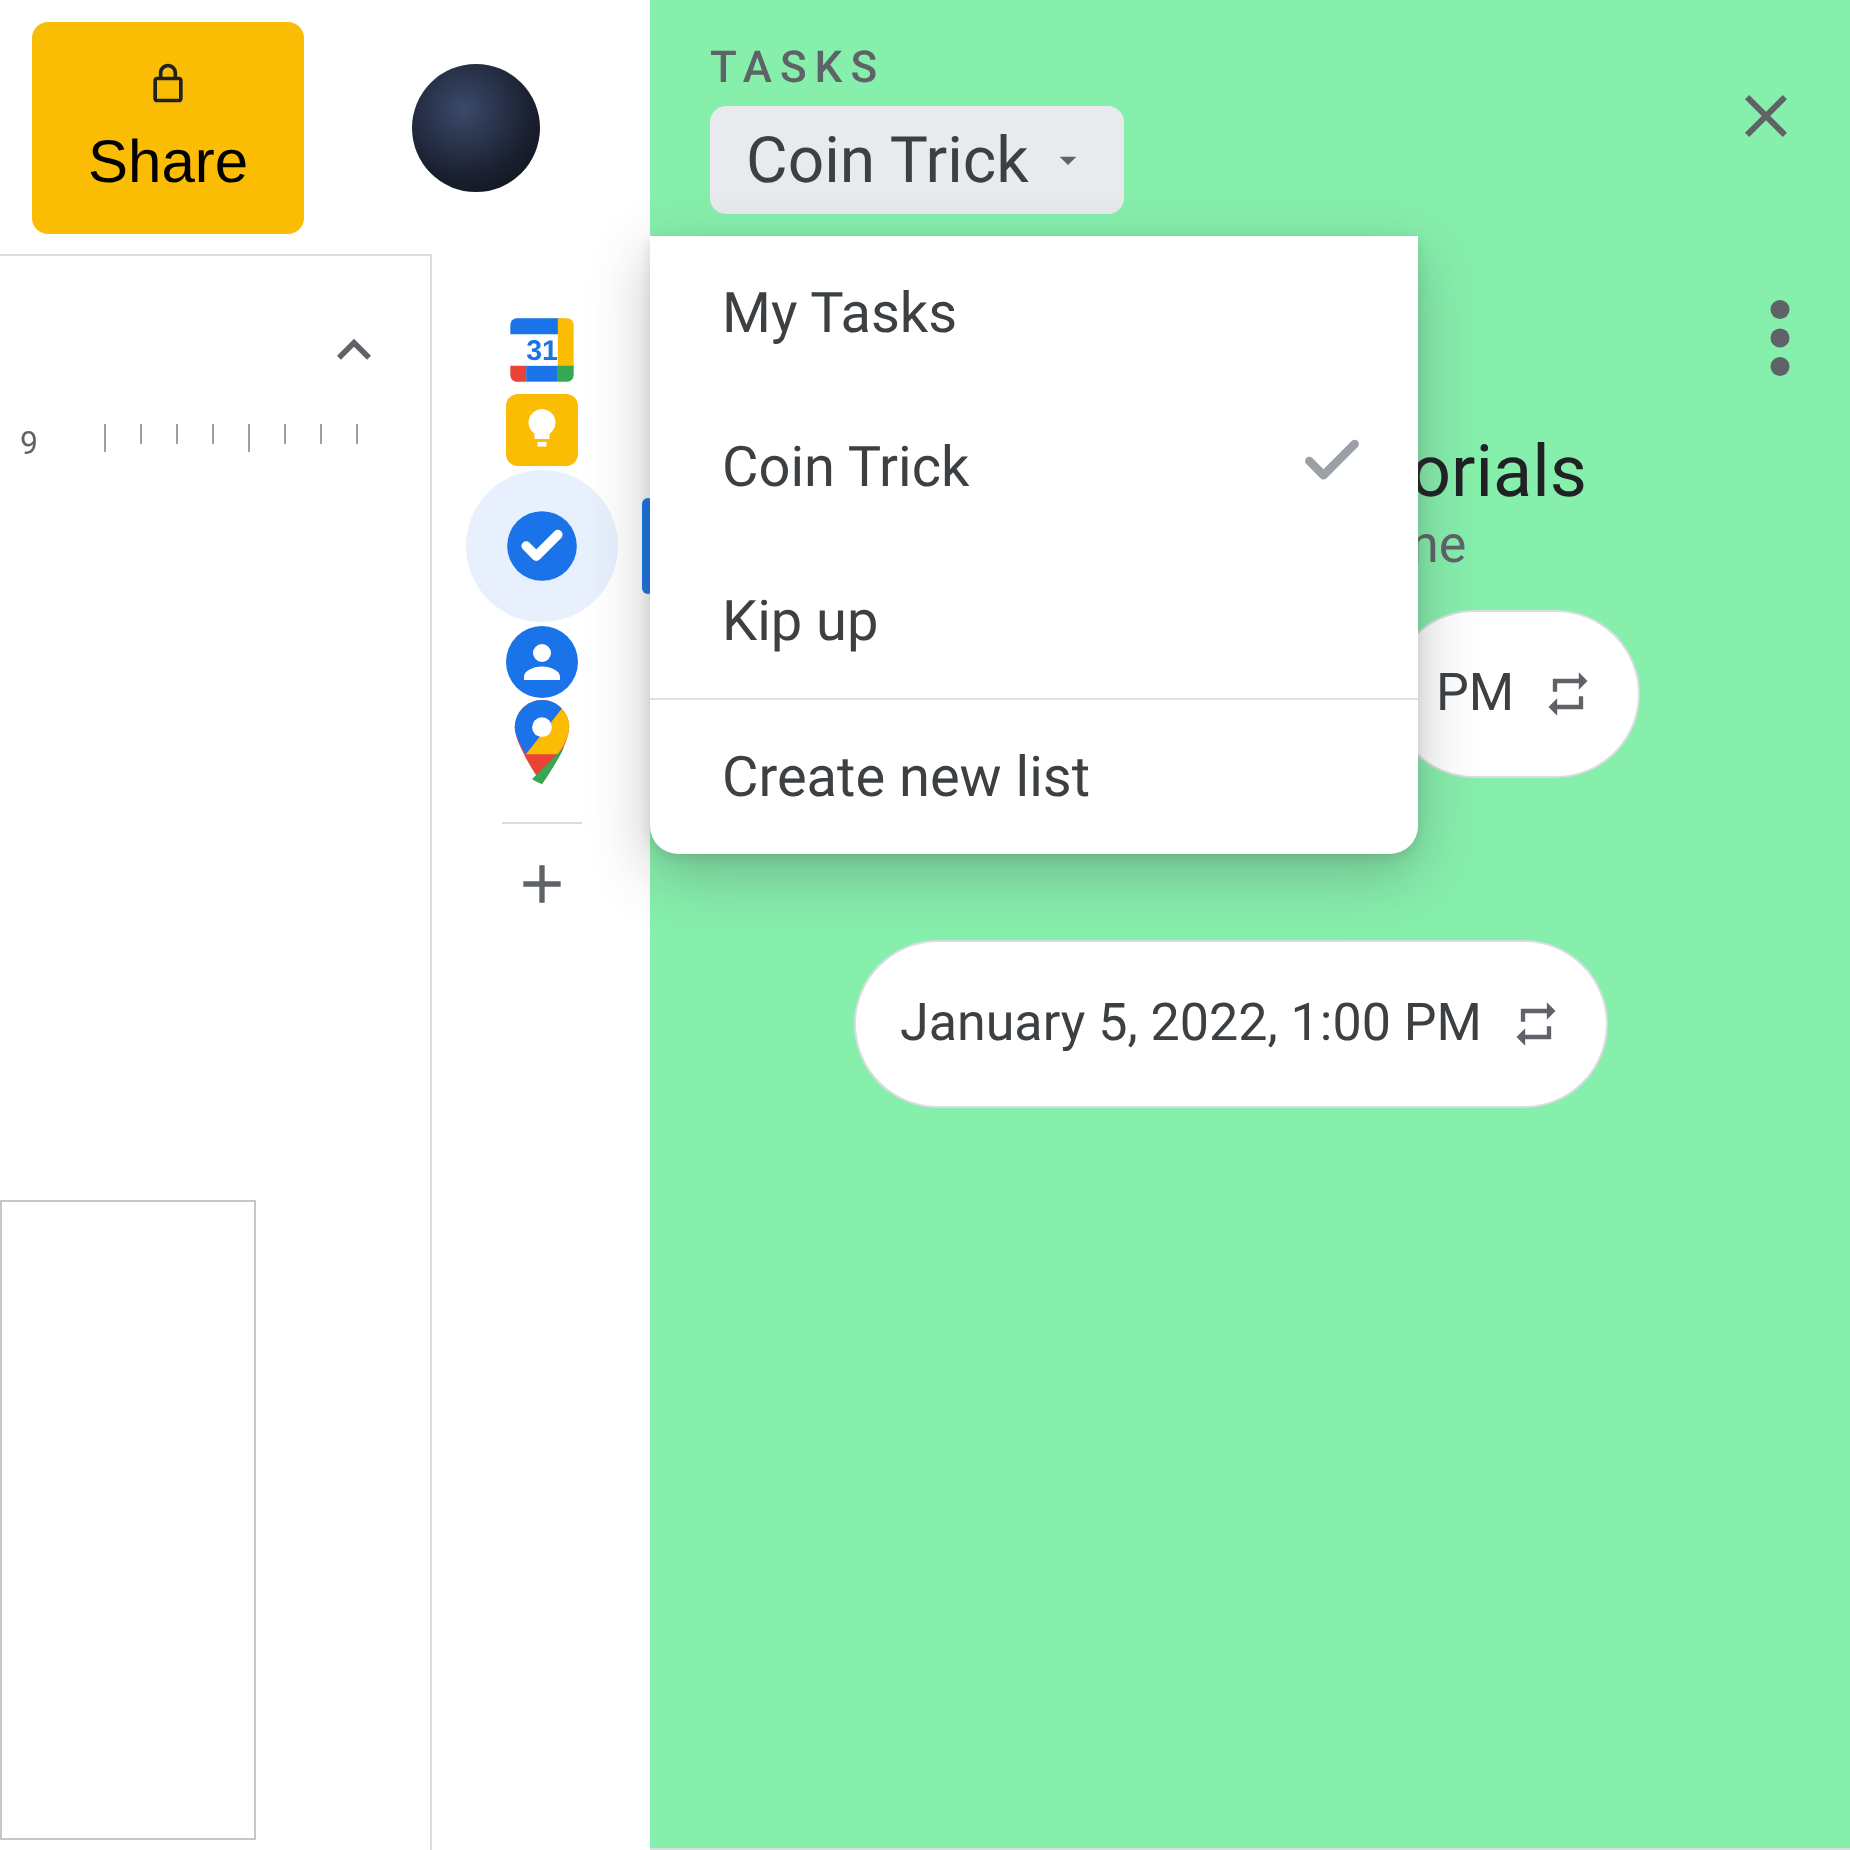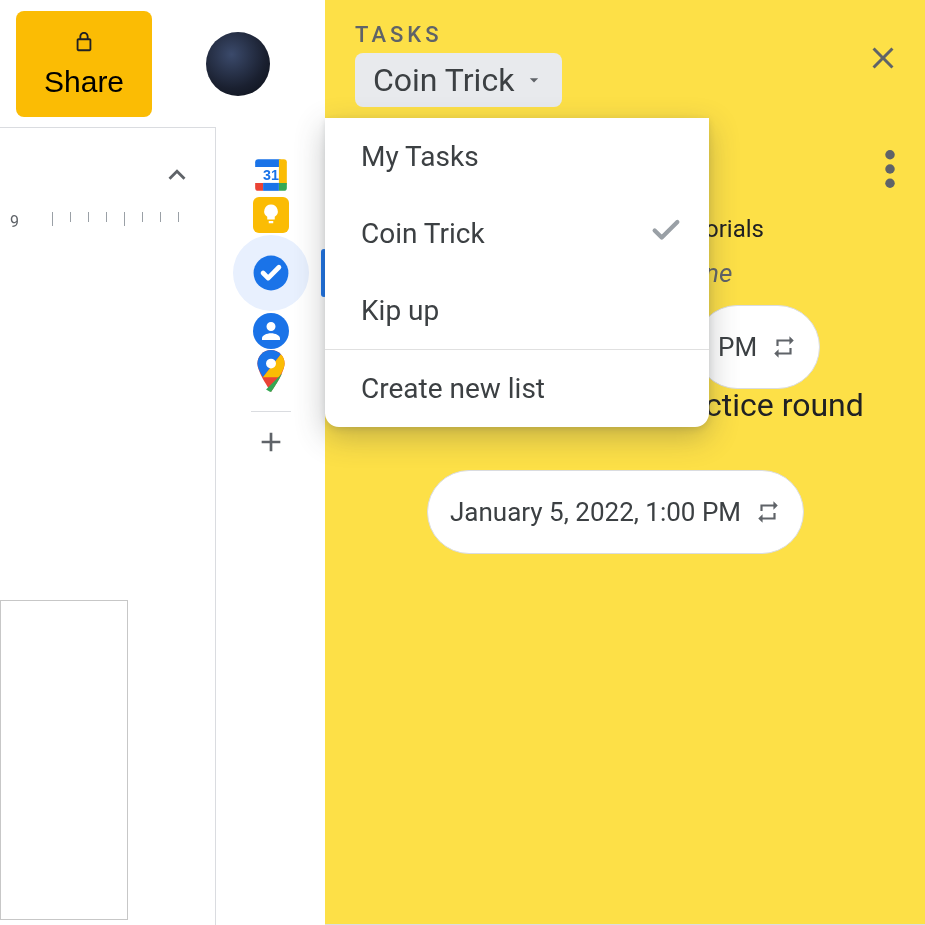--- a/index.html
+++ b/index.html
@@ -17,29 +17,29 @@
   .ruler .tick { position: absolute; top: 0; width: 1px; height: 10px; background: #9aa0a6; }
   
   .page-edge { position: absolute; left: 0; top: 600px; width: 128px; height: 320px; border: 1px solid #c7c7c7; background: #fff; }
   
   .side-rail { position: absolute; left: 215px; top: 127px; width: 110px; bottom: 0; border-left: 1px solid #dadce0; display: flex; flex-direction: column; align-items: center; padding-top: 28px; background:#fff; }
   .rail-icon { width: 40px; height: 40px; display:flex; align-items:center; justify-content:center; border-radius: 50%; cursor:pointer; }
   .rail-icon.active-wrap { width: 76px; height: 76px; background: #e8f0fe; border-radius: 50%; position: relative; }
   .rail-icon.active-wrap::after { content:""; position:absolute; right:-18px; top: 14px; width:6px; height:48px; background:#1a73e8; border-radius:6px; }
   .rail-divider { width: 40px; height: 1px; background: #dadce0; margin-top: 20px; }
   
-  .tasks-panel { position: absolute; left: 325px; top: 0; right: 0; bottom: 0; background: #fde047; border-bottom: 1px solid #dadce0; }
+  .tasks-panel { position: absolute; left: 325px; top: 0; right: 0; bottom: 0; background: #86efac; border-bottom: 1px solid #dadce0; }
   .tasks-header { padding: 22px 30px 10px 30px; position: relative; }
   .tasks-label { font-size: 22px; letter-spacing: 4px; color: #5f6368; font-weight: 500; }
   .list-chip { display: inline-flex; align-items: center; gap: 10px; margin-top: 6px; background: #e8eaed; border-radius: 8px; padding: 8px 18px; font-size: 32px; color: #3c4043; cursor:pointer; }
   .close-x { position: absolute; right: 24px; top: 40px; color: #5f6368; cursor: pointer; }
   .more-dots { position: absolute; right: 30px; top: 150px; color: #5f6368; cursor: pointer; }
   
-  .task-peek { position:absolute; left: 380px; top: 215px; font-size: 24px; color:#202124; }
-  .task-peek-sub { position:absolute; left: 380px; top: 258px; font-size: 26px; color:#5f6368;font-style:italic; }
+  .task-peek { position:absolute; left: 380px; top: 215px; font-size: 36px; color:#202124; }
+  .task-peek-sub { position:absolute; left: 380px; top: 258px; font-size: 26px; color:#5f6368; }
   .date-pill { position: absolute; display:inline-flex; align-items:center; gap:14px; border:1px solid #dadce0; border-radius: 999px; padding: 26px 22px; font-size: 26px; color:#3c4043; background:#fff; }
   .date-pill.one { left: 370px; top: 305px; }
   .date-pill.two { left: 102px; top: 470px; }
   .task-peek2 { position:absolute; left: 380px; top: 386px; font-size: 32px; color:#202124; }
   
   .dd-menu { position: absolute; left: 0; top: 118px; width: 384px; background:#fff; border-radius: 0 0 14px 14px; box-shadow: 0 10px 30px rgba(60,64,67,.3), 0 2px 6px rgba(60,64,67,.15); overflow:hidden; z-index: 50; }
   .dd-item { position:relative; padding: 22px 36px; font-size: 28px; color:#3c4043; cursor:pointer; display:flex; align-items:center; }
   .dd-check { position:absolute; right: 26px; top: 50%; transform: translateY(-50%); color:#9aa0a6; }
   .dd-sep { height:1px; background:#e0e0e0; }
   
@@ -152,21 +152,20 @@
   </div>
 
   <div class="task-peek">orials</div>
   <div class="task-peek-sub">ne</div>
   <div class="date-pill one">
     <span>PM</span>
     <svg class="repeat" width="26" height="26" viewBox="0 0 24 24" fill="#5f6368">
         <path d="M7 7h10v3l4-4-4-4v3H5v6h2zm10 10H7v-3l-4 4 4 4v-3h12v-6h-2z"></path>
       </svg>
   </div>
-  <div class="task-peek2">ctice round</div>
   <div class="date-pill two">
     <span>January 5, 2022, 1:00 PM</span>
     <svg class="repeat" width="26" height="26" viewBox="0 0 24 24" fill="#5f6368">
         <path d="M7 7h10v3l4-4-4-4v3H5v6h2zm10 10H7v-3l-4 4 4 4v-3h12v-6h-2z"></path>
       </svg>
   </div>
 
   <div class="dd-menu">
     <div class="dd-item">
       <span>My Tasks</span>

